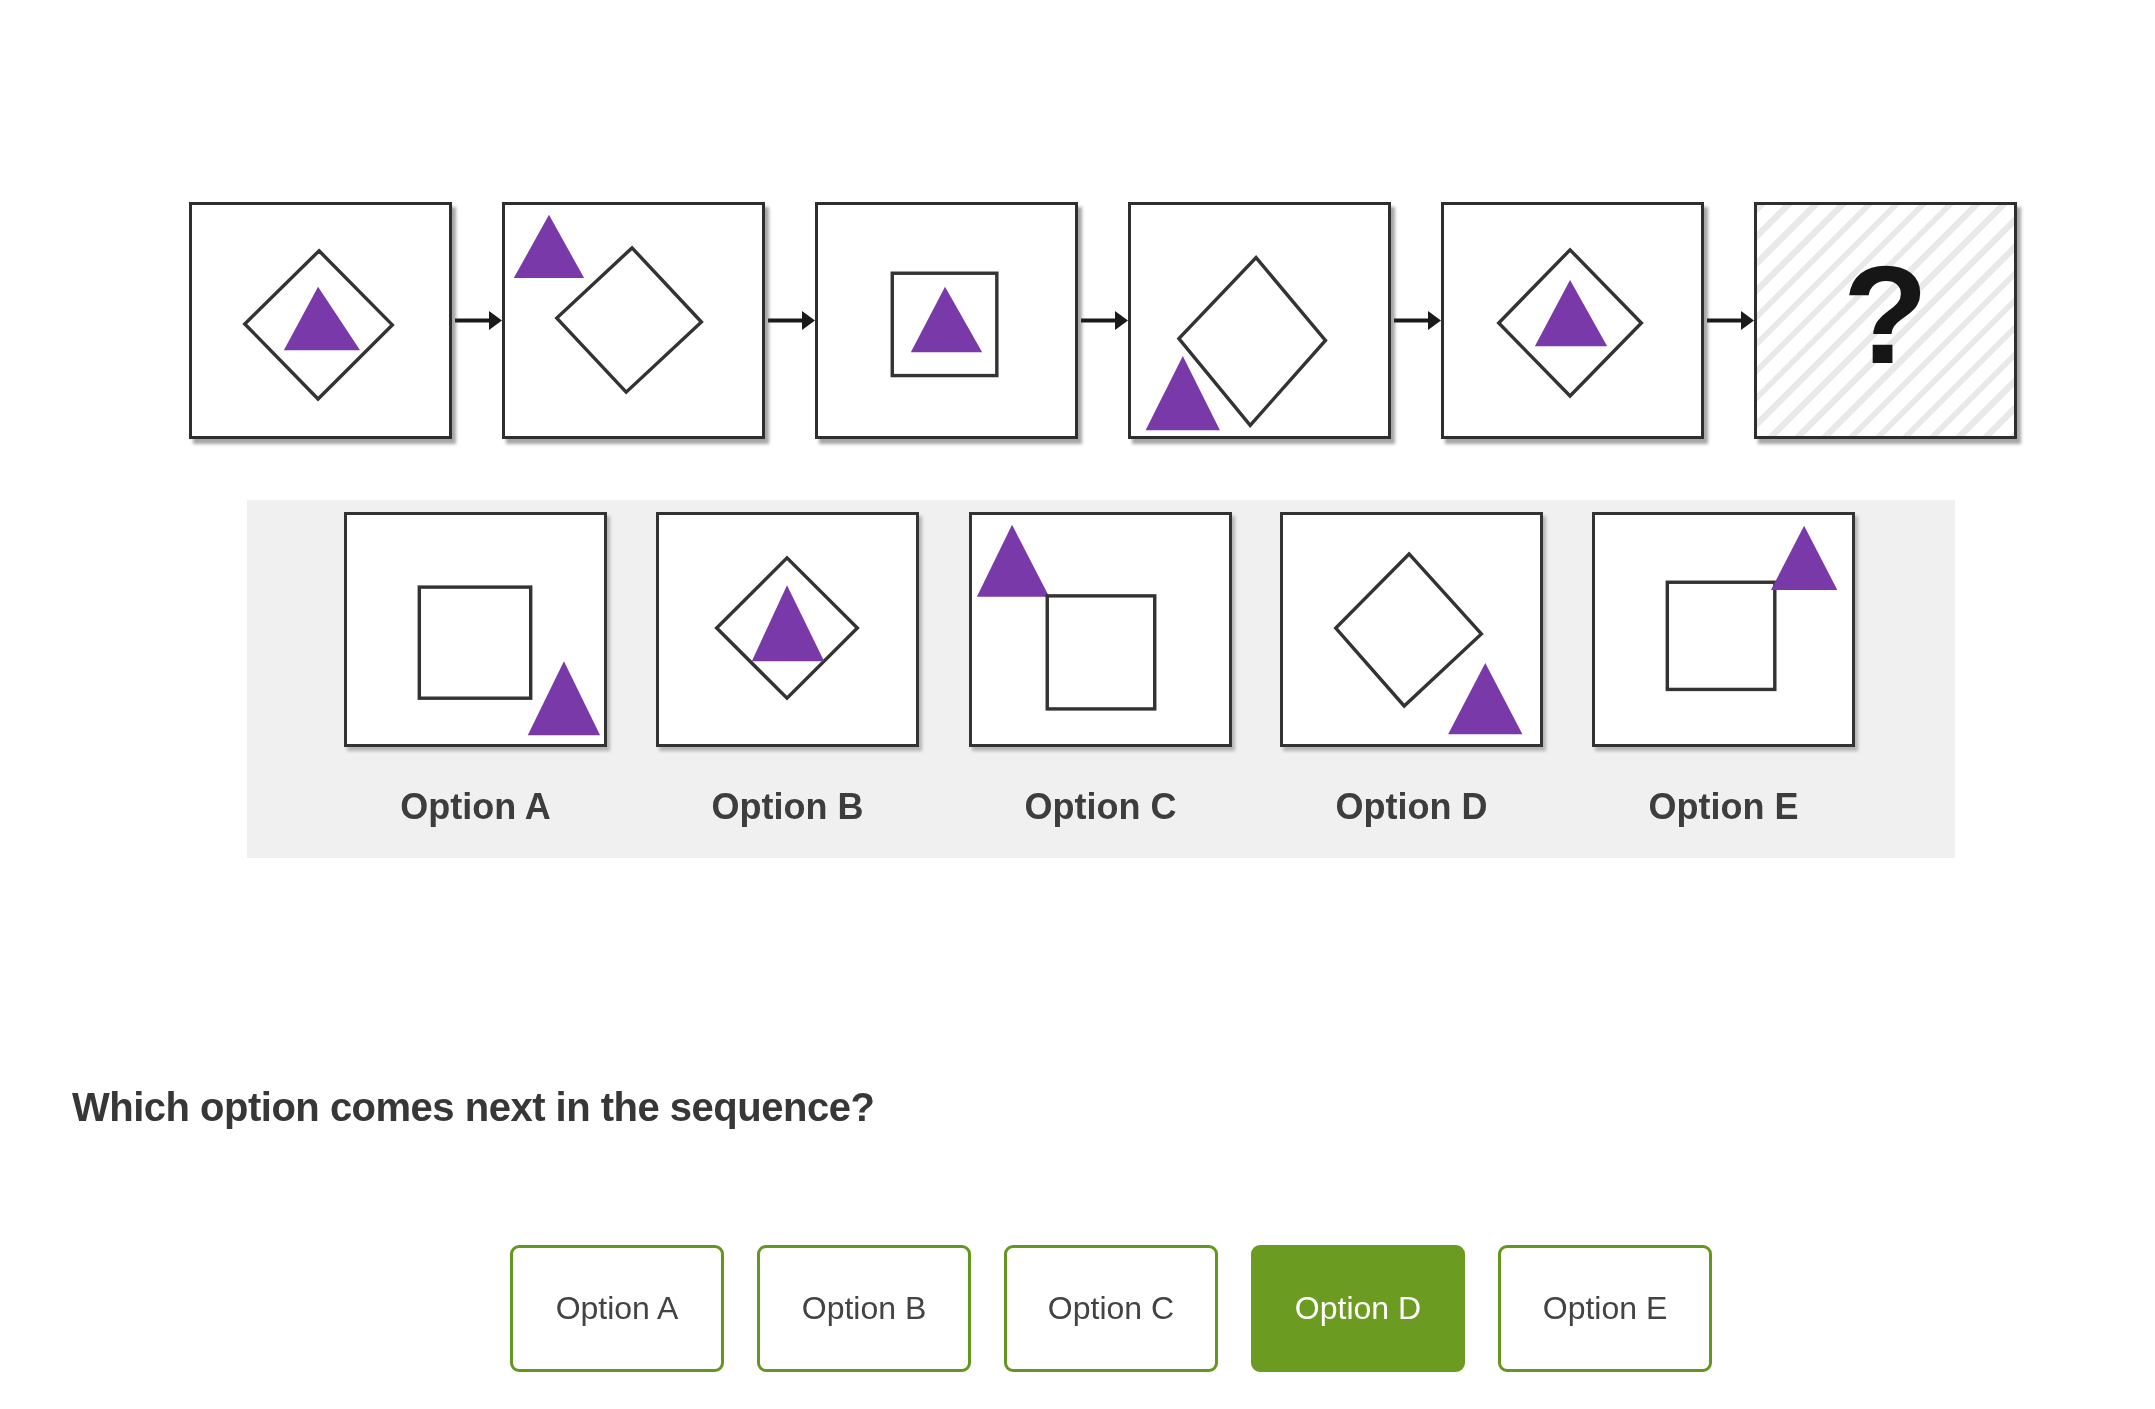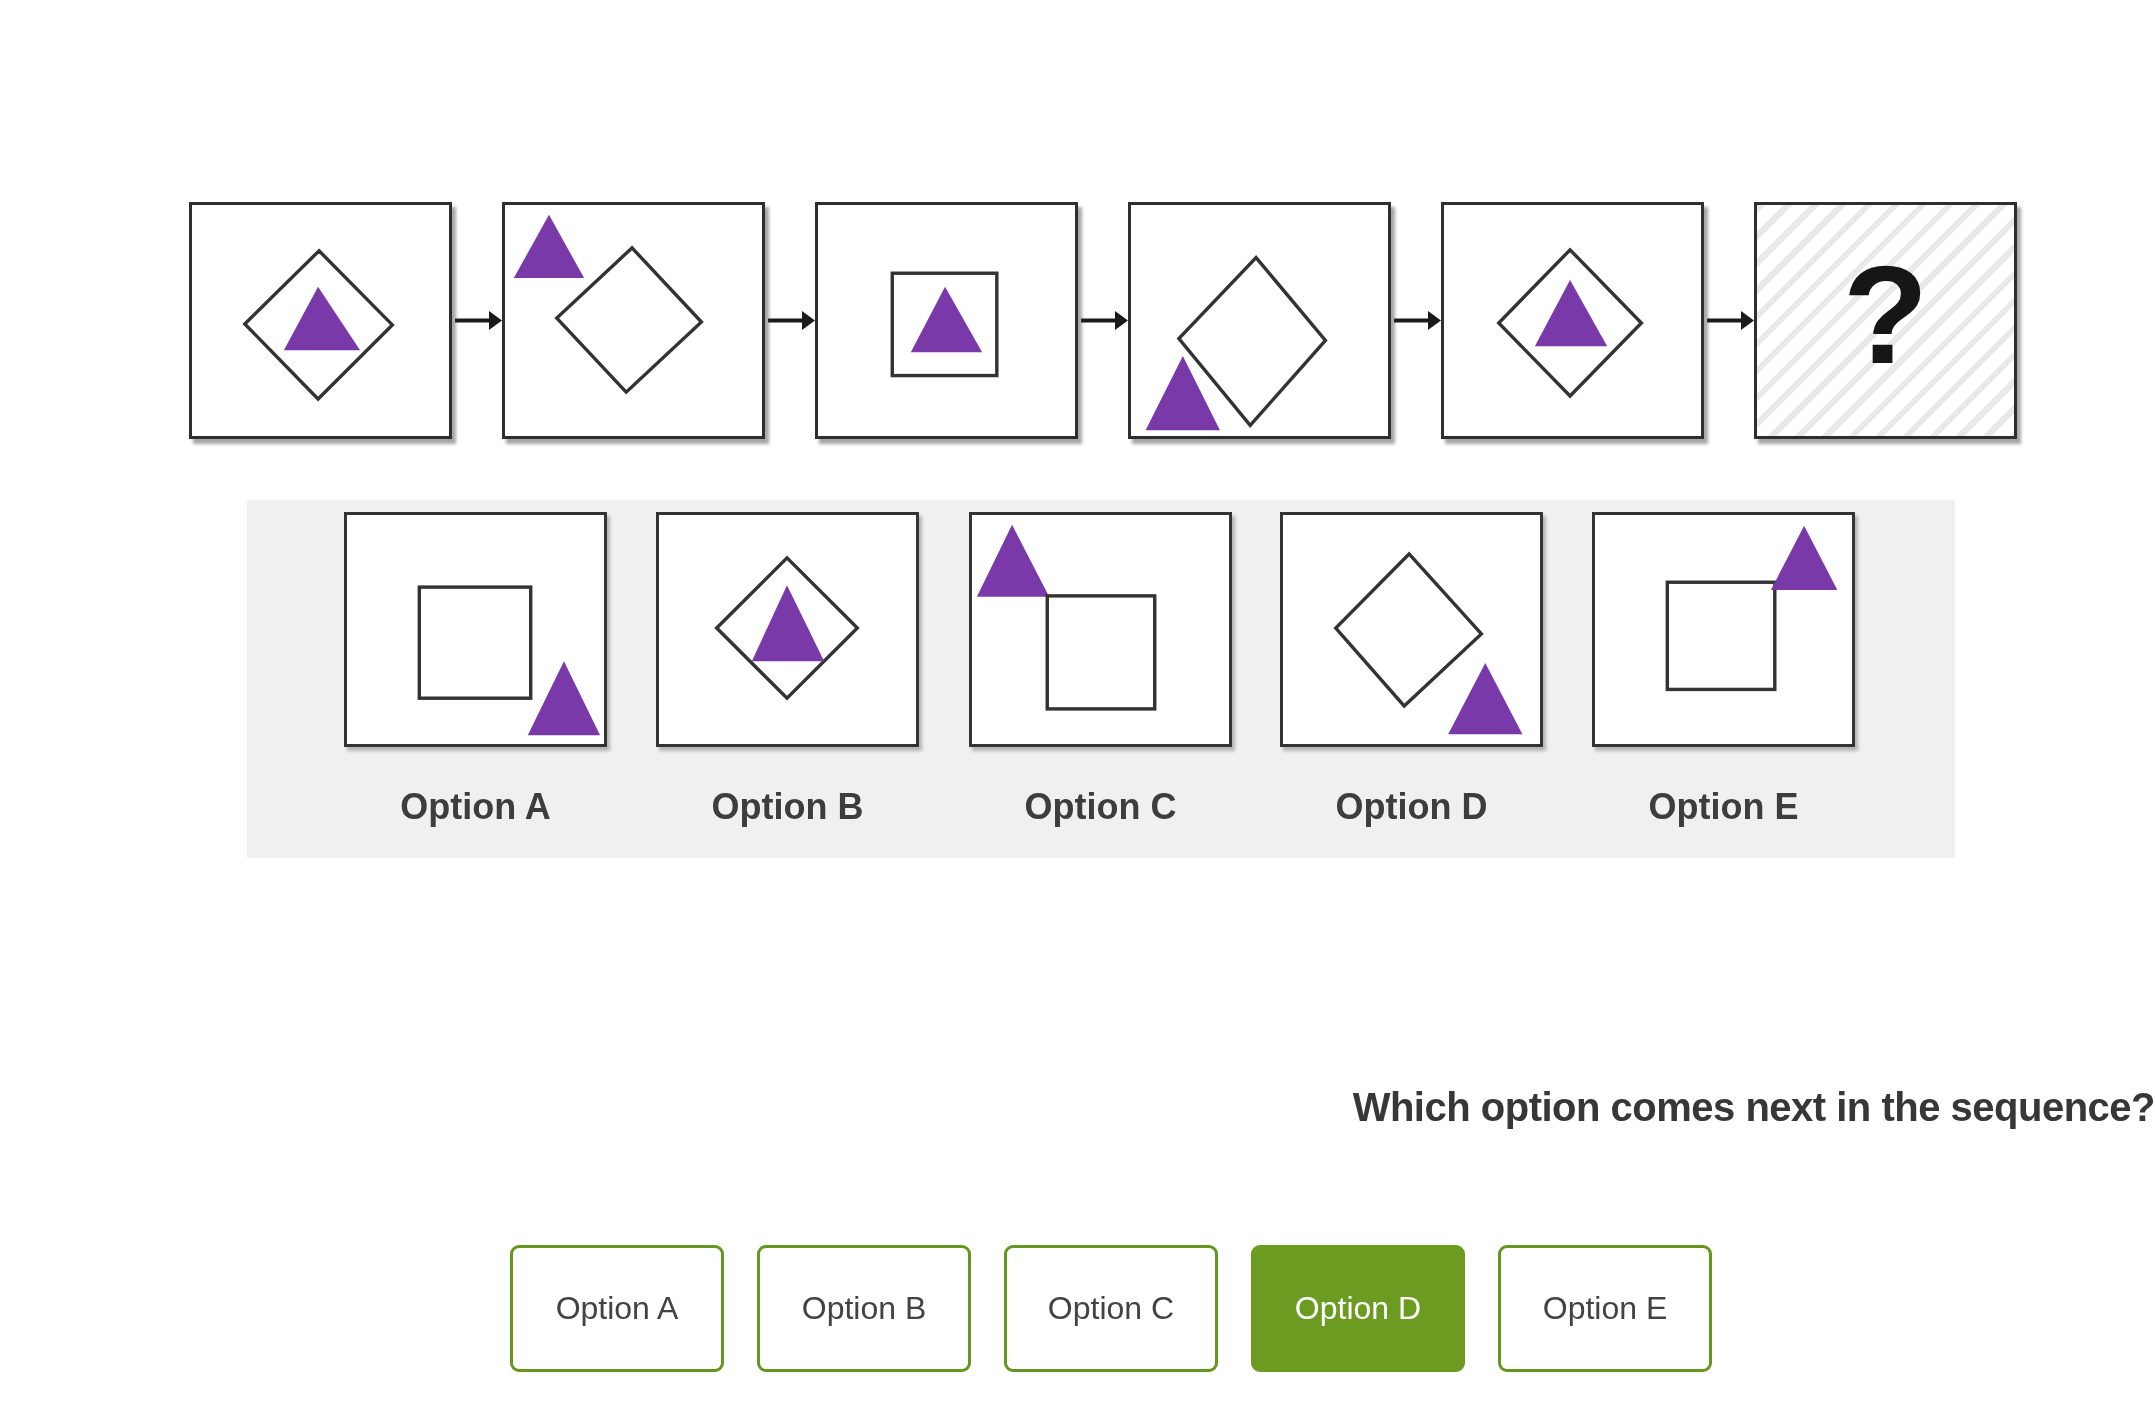--- a/index.html
+++ b/index.html
@@ -35,21 +35,21 @@
   }
   .opt-label{
     position:absolute;top:286px;width:263px;text-align:center;
     font-size:36px;font-weight:700;color:#3d3d3d;letter-spacing:0px;
   }
   .pos-a{left:97px;}  .pos-b{left:409px;} .pos-c{left:722px;} .pos-d{left:1033px;} .pos-e{left:1345px;}
 
   
   .question{
     position:absolute;left:0;top:1085px;width:2155px;box-sizing:border-box;padding-left:72px;
-    text-align:right;font-size:40px;font-weight:700;color:#373737;letter-spacing:-0.5px;
+    text-align:left;font-size:40px;font-weight:700;color:#373737;letter-spacing:-0.5px;
   }
 
   
   .answers-row{position:absolute;left:510px;top:1245px;display:flex;gap:33px;}
   .answer-btn{
     width:214px;height:127px;box-sizing:border-box;background:#fff;
     border:3px solid var(--green,#649620);border-radius:9px;
     font-family:"Liberation Sans",sans-serif;
     font-size:32px;color:#434343;display:flex;align-items:center;justify-content:center;
     cursor:pointer;padding:0;

